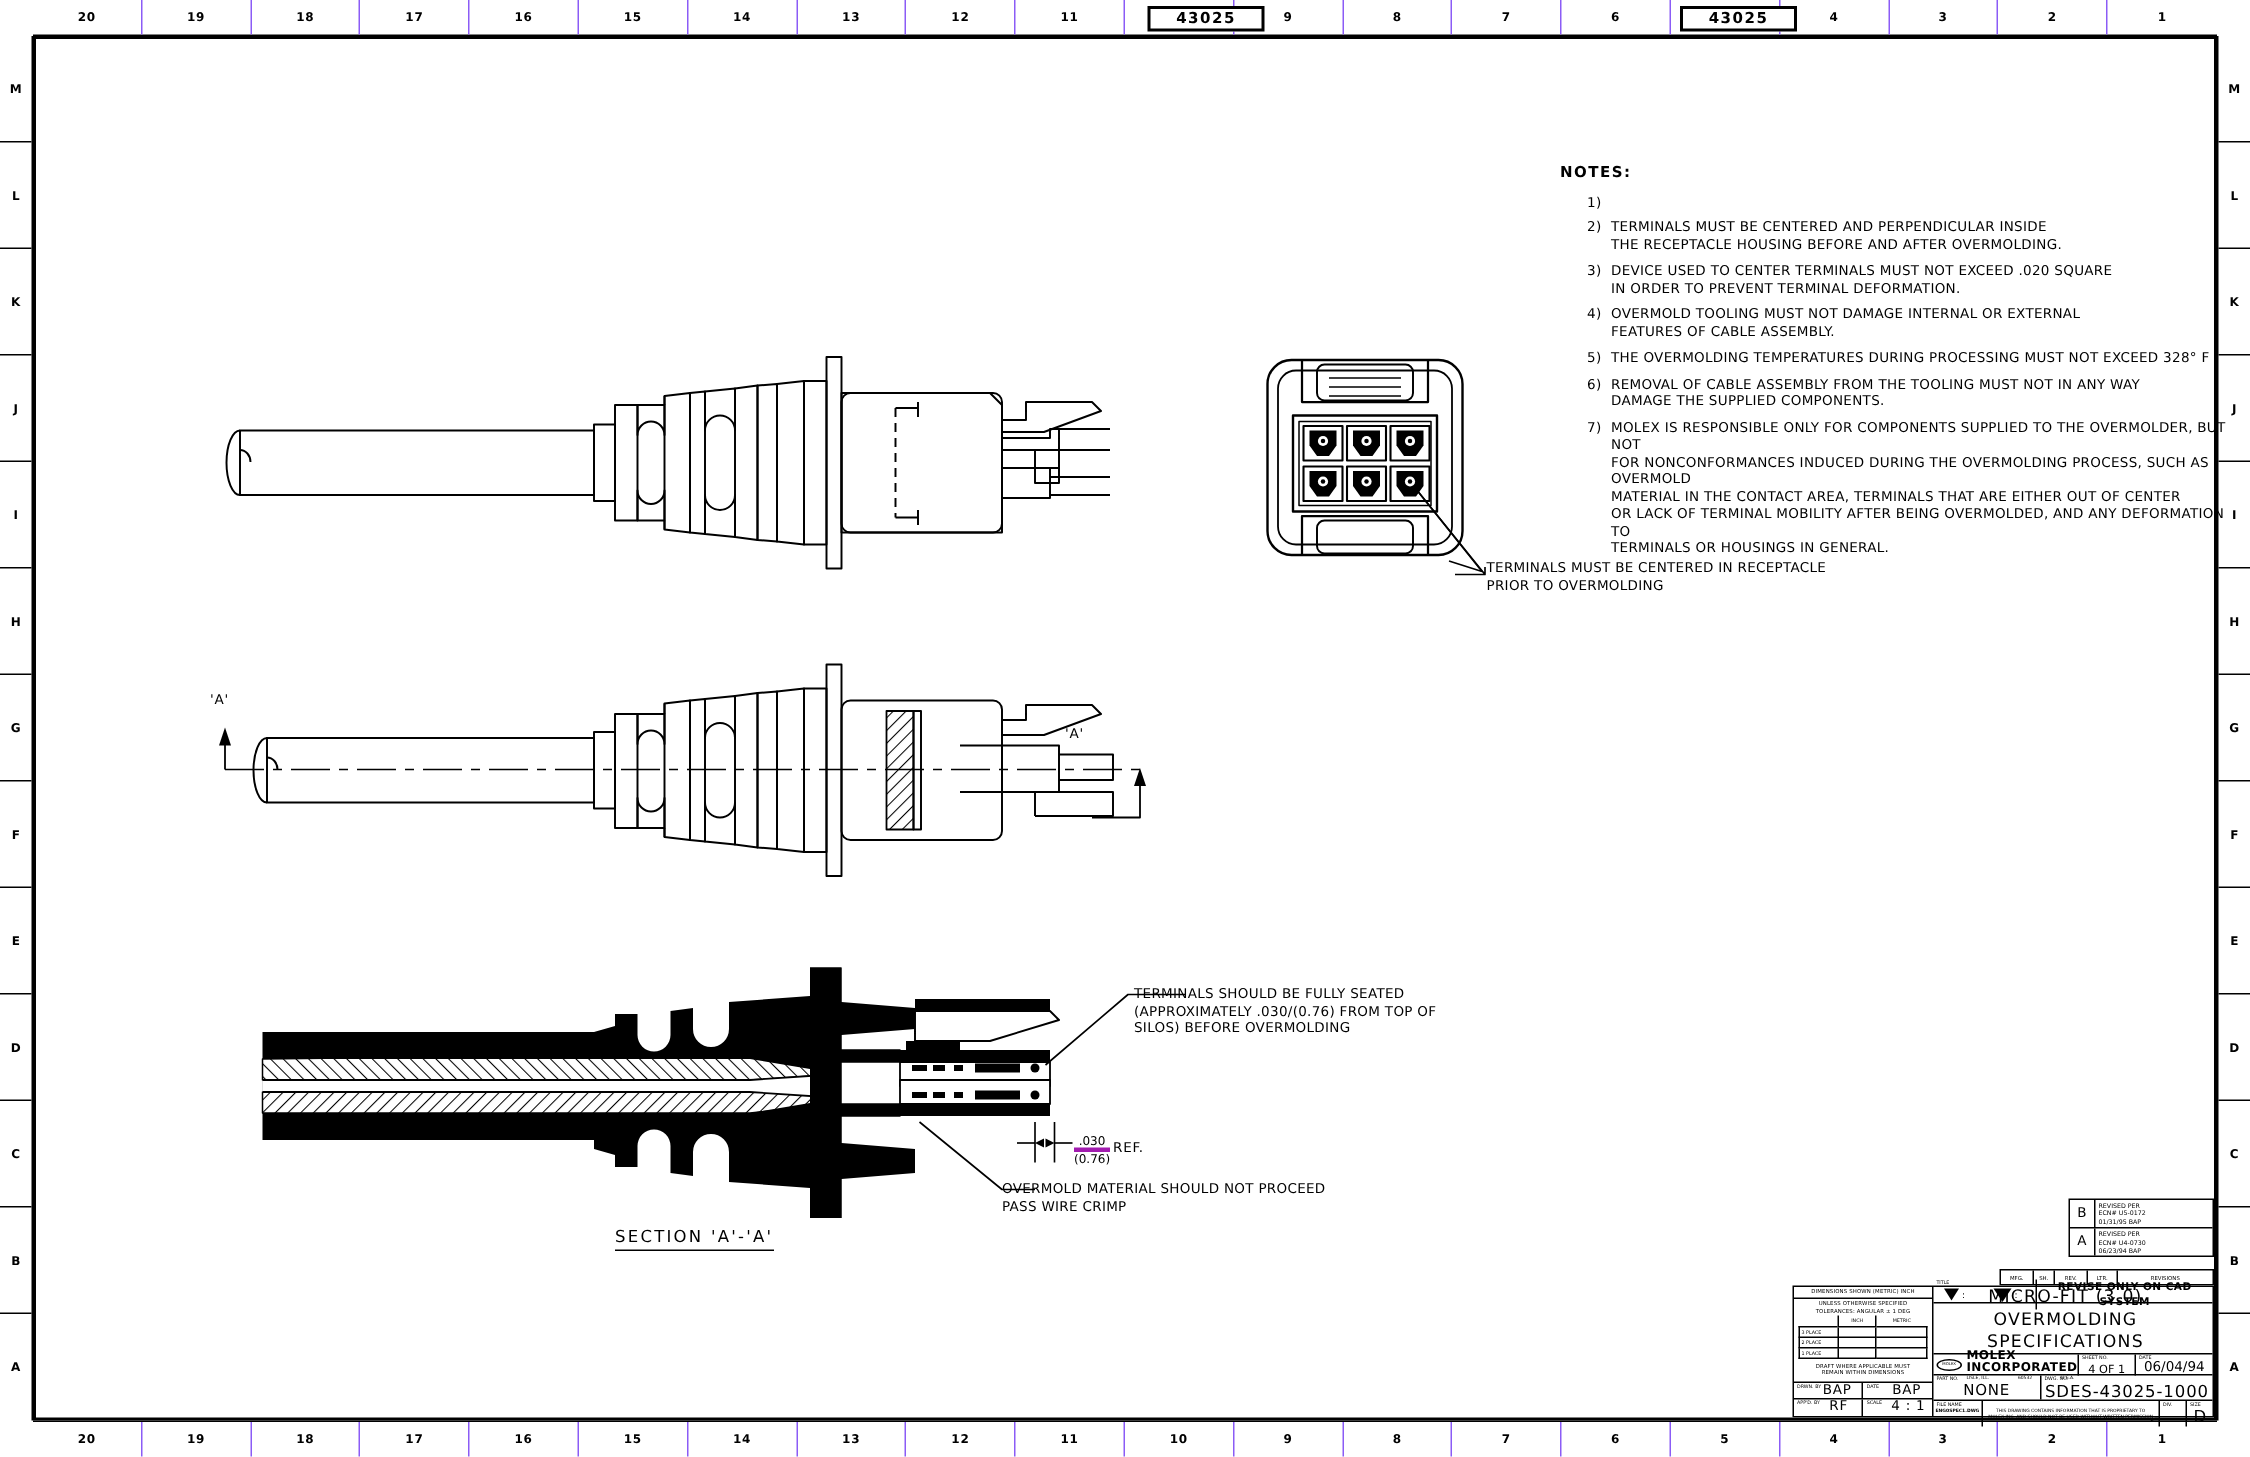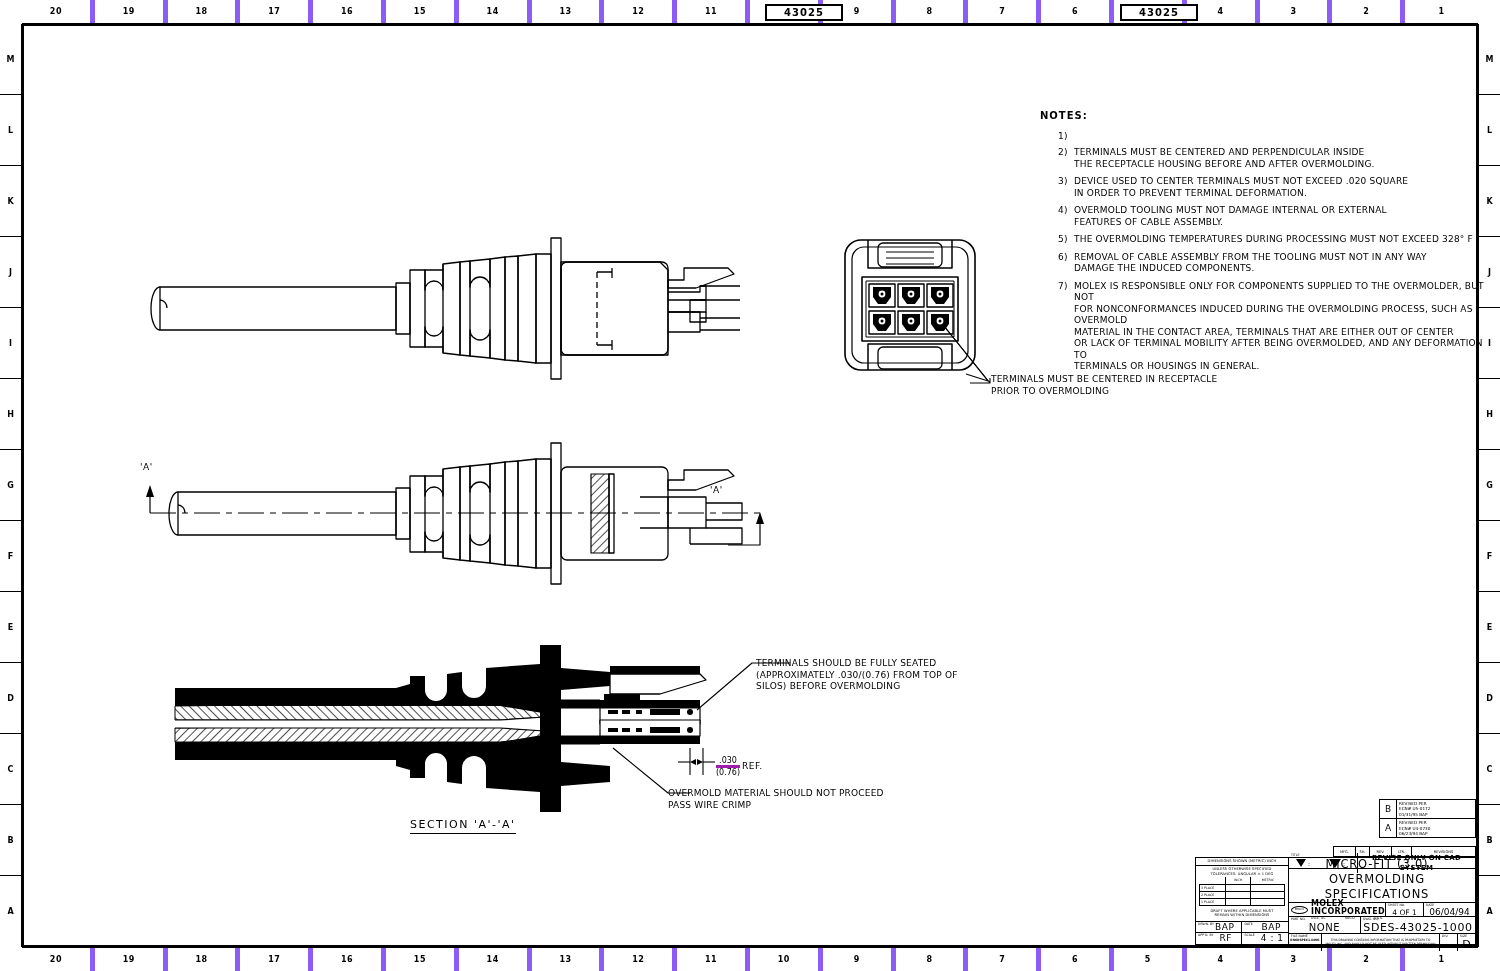--- a/index.html
+++ b/index.html
@@ -14,21 +14,21 @@
     overflow: hidden;
     position: relative;
   }
   #sheet { position: absolute; left: 0; top: 0; width: 1500px; height: 971px; }
 
   
   .zone-strip { position: absolute; display: flex; }
   .zone-cell {
     display: flex; align-items: center; justify-content: center;
     font-size: 8px; font-weight: bold; letter-spacing: .5px;
-    border-right: 5px solid #8b5cf6;
+    border-right: 1px solid #8b5cf6;
     color: #000;
   }
   .zone-cell:last-child { border-right: none; }
 
   .zone-top    { left: 22px; top: 0;     height: 24px; border-bottom: 1px solid #000; }
   .zone-bottom { left: 22px; bottom: 0;  height: 24px; border-top: 1px solid #000; }
 
   .zone-v { position: absolute; display: flex; flex-direction: column; }
   .zone-vcell {
     display: flex; align-items: center; justify-content: center;
@@ -467,21 +467,21 @@
           <div class="note-txt">OVERMOLD TOOLING MUST NOT DAMAGE INTERNAL OR EXTERNAL
 FEATURES OF CABLE ASSEMBLY.</div>
         </div>
         <div class="note-row">
           <div class="note-num">5)</div>
           <div class="note-txt">THE OVERMOLDING TEMPERATURES DURING PROCESSING MUST NOT EXCEED 328° F</div>
         </div>
         <div class="note-row">
           <div class="note-num">6)</div>
           <div class="note-txt">REMOVAL OF CABLE ASSEMBLY FROM THE TOOLING MUST NOT IN ANY WAY
-DAMAGE THE INDUCED COMPONENTS.</div>
+DAMAGE THE SUPPLIED COMPONENTS.</div>
         </div>
         <div class="note-row">
           <div class="note-num">7)</div>
           <div class="note-txt">MOLEX IS RESPONSIBLE ONLY FOR COMPONENTS SUPPLIED TO THE OVERMOLDER, BUT NOT
 FOR NONCONFORMANCES INDUCED DURING THE OVERMOLDING PROCESS, SUCH AS OVERMOLD
 MATERIAL IN THE CONTACT AREA, TERMINALS THAT ARE EITHER OUT OF CENTER
 OR LACK OF TERMINAL MOBILITY AFTER BEING OVERMOLDED, AND ANY DEFORMATION TO
 TERMINALS OR HOUSINGS IN GENERAL.</div>
         </div>
       </div>

